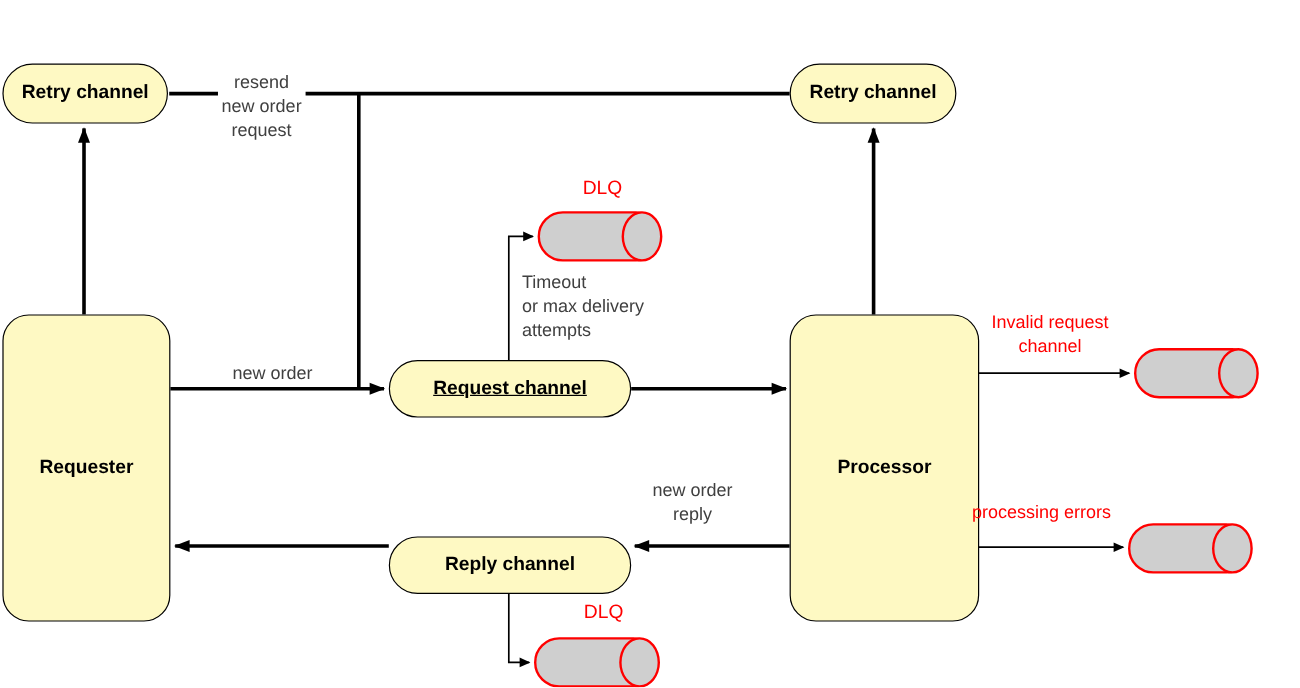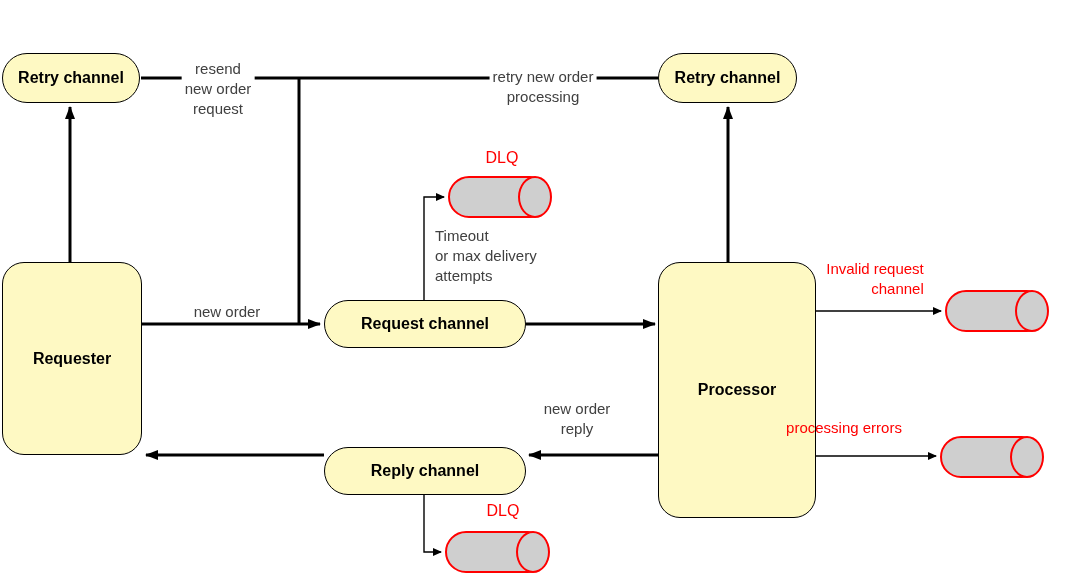--- a/index.html
+++ b/index.html
@@ -61,21 +61,21 @@
     font-size: 15px;
     line-height: 20px;
     color: var(--edge_label, #404040);
     background: #ffffff;
     text-align: center;
     z-index: 3;
     padding: 0 3px;
   }
   .lbl.centered { transform: translateX(-50%); }
   .lbl.left-align { text-align: left; }
-  .lbl.red { color: var(--red, #f00); background: transparent; text-align: right; }
+  .lbl.red { color: var(--red, #f00); background: transparent; }
   .lbl.dlq { font-weight: normal; font-size: 16px; color: var(--red, #f00); background: transparent; }
 </style>
 </head>
 <body>
 
 <div id="canvas">
 
   <svg id="edges">
     <defs>
       <marker id="arrowBig" markerUnits="userSpaceOnUse" markerWidth="15" markerHeight="13" refX="13" refY="6" orient="auto">
@@ -112,29 +112,29 @@
   </svg>
 
   <div class="node stadium" style="left:2px; top:53px; width:138px; height:50px;">
     <span>Retry channel</span>
   </div>
 
   <div class="node stadium" style="left:658px; top:53px; width:139px; height:50px;">
     <span>Retry channel</span>
   </div>
 
-  <div class="node bigbox" style="left:2px; top:262px; width:140px; height:193px;">
+  <div class="node bigbox" style="left:2px; top:262px; width:140px; height:256px;">
     <span>Requester</span>
   </div>
 
   <div class="node bigbox" style="left:658px; top:262px; width:158px; height:256px;">
     <span>Processor</span>
   </div>
 
-  <div class="node stadium" style="left:324px; top:300px; width:202px; height:48px;">
+  <div class="node stadium" style="left:324px; top:300px; width:202px; height:48px;text-decoration:underline;">
     <span>Request channel</span>
   </div>
 
   <div class="node stadium" style="left:324px; top:431px; width:202px; height:48px;margin-top:16px;">
     <span>Reply channel</span>
   </div>
 
   <div class="cyl" style="left:448px; top:176px; width:103px; height:42px;">
     <div class="cap"></div>
   </div>
@@ -148,34 +148,32 @@
   </div>
 
   <div class="cyl" style="left:940px; top:436px; width:103px; height:42px;">
     <div class="cap"></div>
   </div>
 
   <div class="lbl centered" style="left:218px; top:59px;">resend
 new order
 request</div>
 
-  <div class="lbl centered" style="left:543px; top:67px;">retry new order
-processing</div>
 
   <div class="lbl centered" style="left:227px; top:302px;">new order</div>
 
   <div class="lbl left-align" style="left:432px; top:226px;">Timeout
 or max delivery
 attempts</div>
 
   <div class="lbl centered" style="left:577px; top:399px;">new order
 reply</div>
 
   <div class="lbl dlq centered" style="left:502px; top:148px;">DLQ</div>
 
   <div class="lbl dlq centered" style="left:503px; top:501px;">DLQ</div>
 
   <div class="lbl red centered" style="left:875px; top:259px;">Invalid request
 channel</div>
 
-  <div class="lbl red centered" style="left:844px; top:418px;">processing errors</div>
+  <div class="lbl red centered" style="left:868px; top:418px;">processing errors</div>
 
 </div>
 
 </body></html>

